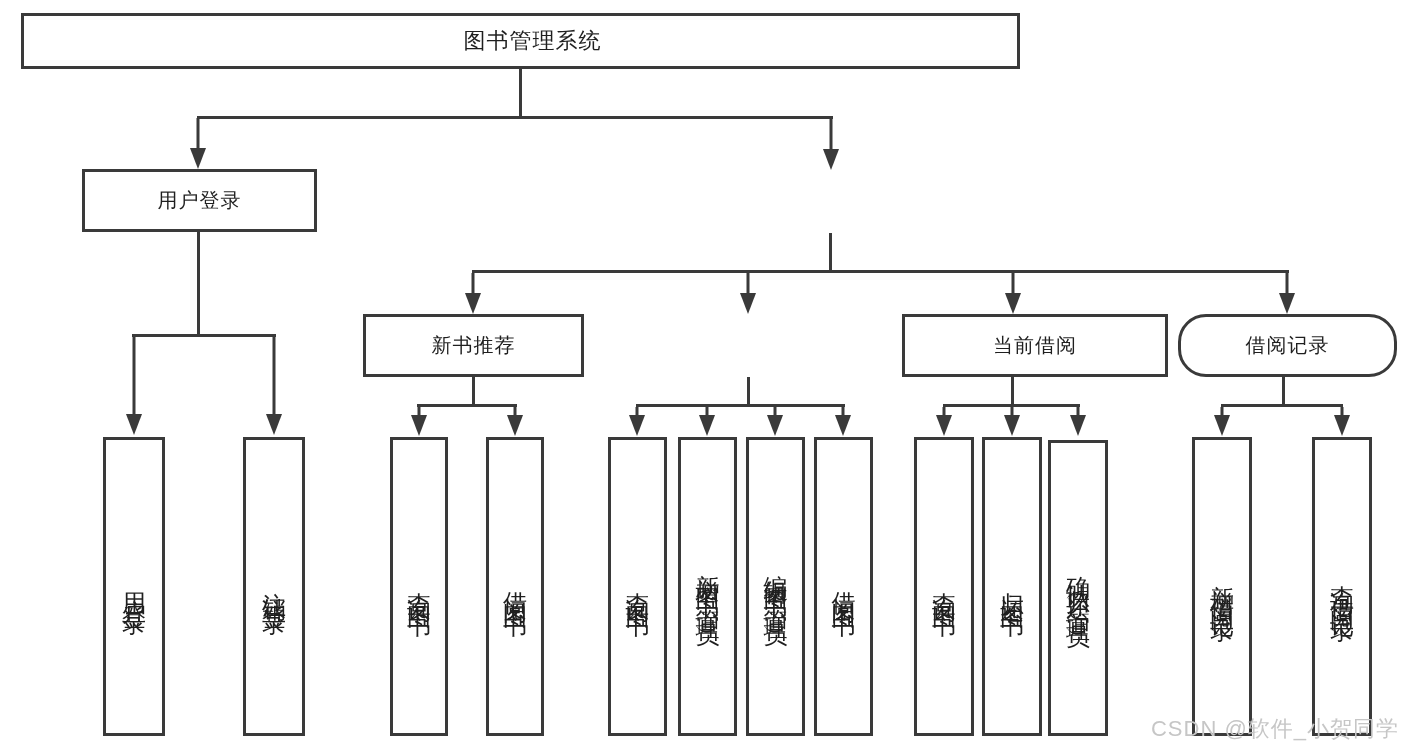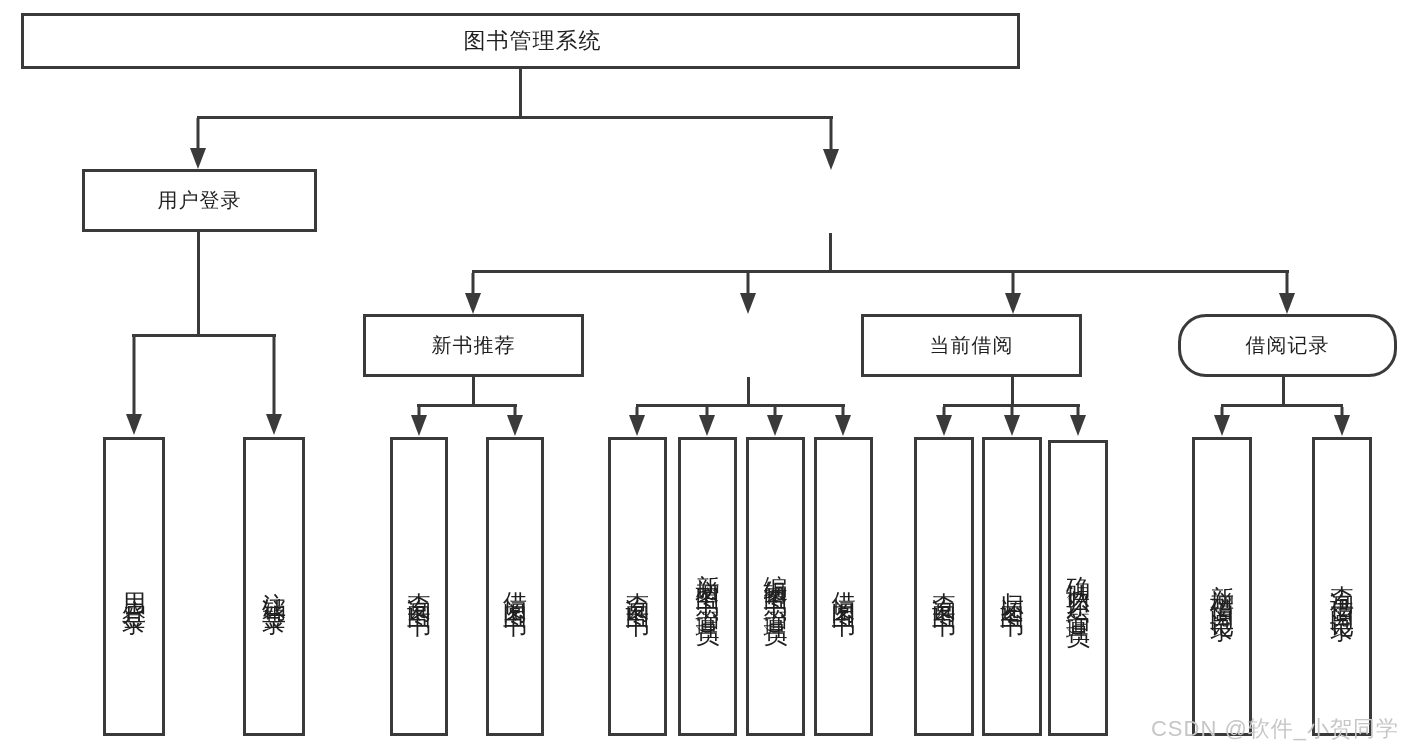--- a/index.html
+++ b/index.html
@@ -91,21 +91,21 @@
   <div class="vline" style="left:829px;top:233px;height:39px;"></div>
   <div class="hline" style="left:472px;top:270px;width:817px;"></div>
   <div class="arrow" style="left:465px;top:273px;height:41px;"></div>
   <div class="arrow" style="left:740px;top:273px;height:41px;"></div>
   <div class="arrow" style="left:1005px;top:273px;height:41px;"></div>
   <div class="arrow" style="left:1279px;top:273px;height:41px;"></div>
 
   <div class="node h" style="left:363px;top:314px;width:221px;height:63px;">
     <span>新书推荐</span>
   </div>
-  <div class="node h" style="left:861px;top:314px;width:221px;height:63px;">
+  <div class="node h" style="left:902px;top:314px;width:266px;height:63px;">
     <span>当前借阅</span>
   </div>
   <div class="node h" style="left:1178px;top:314px;width:219px;height:63px;border-radius:28px;">
     <span>借阅记录</span>
   </div>
 
   <div class="vline" style="left:472px;top:377px;height:29px;"></div>
   <div class="hline" style="left:417px;top:404px;width:100px;"></div>
   <div class="arrow" style="left:411px;top:407px;height:29px;"></div>
   <div class="arrow" style="left:507px;top:407px;height:29px;"></div>

